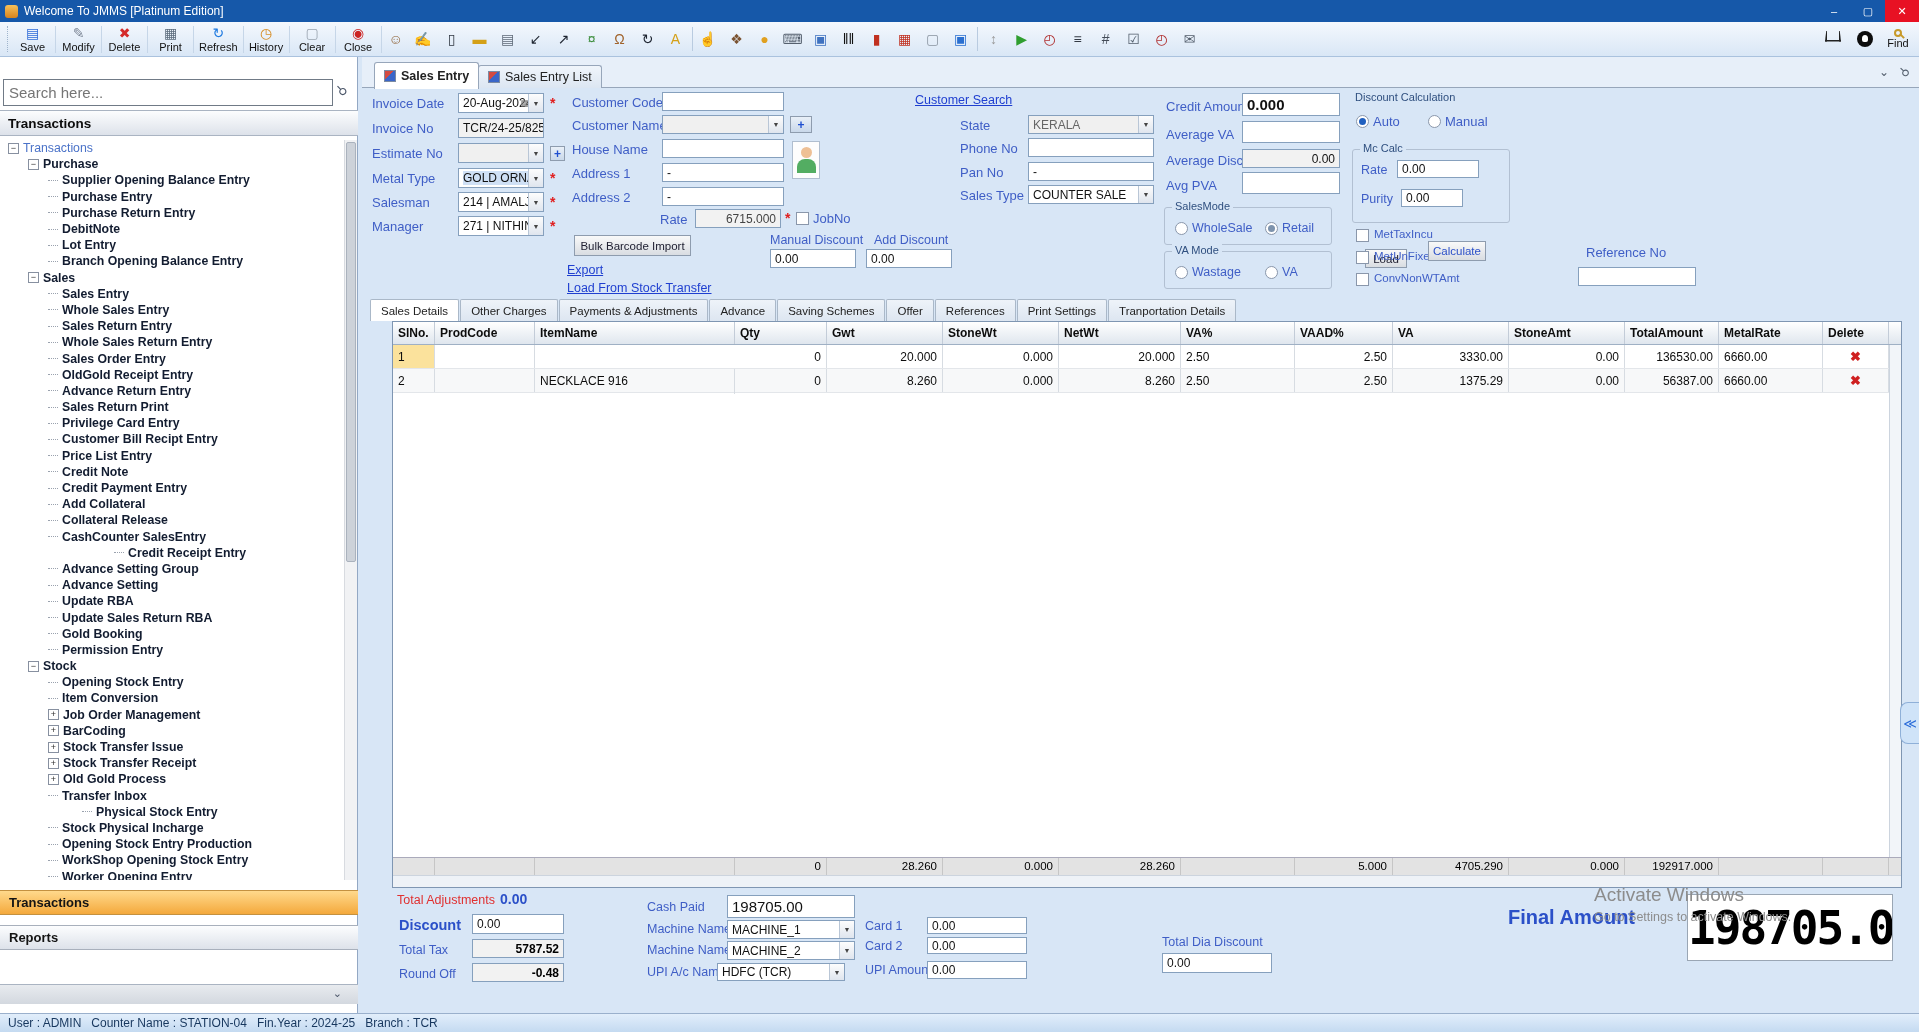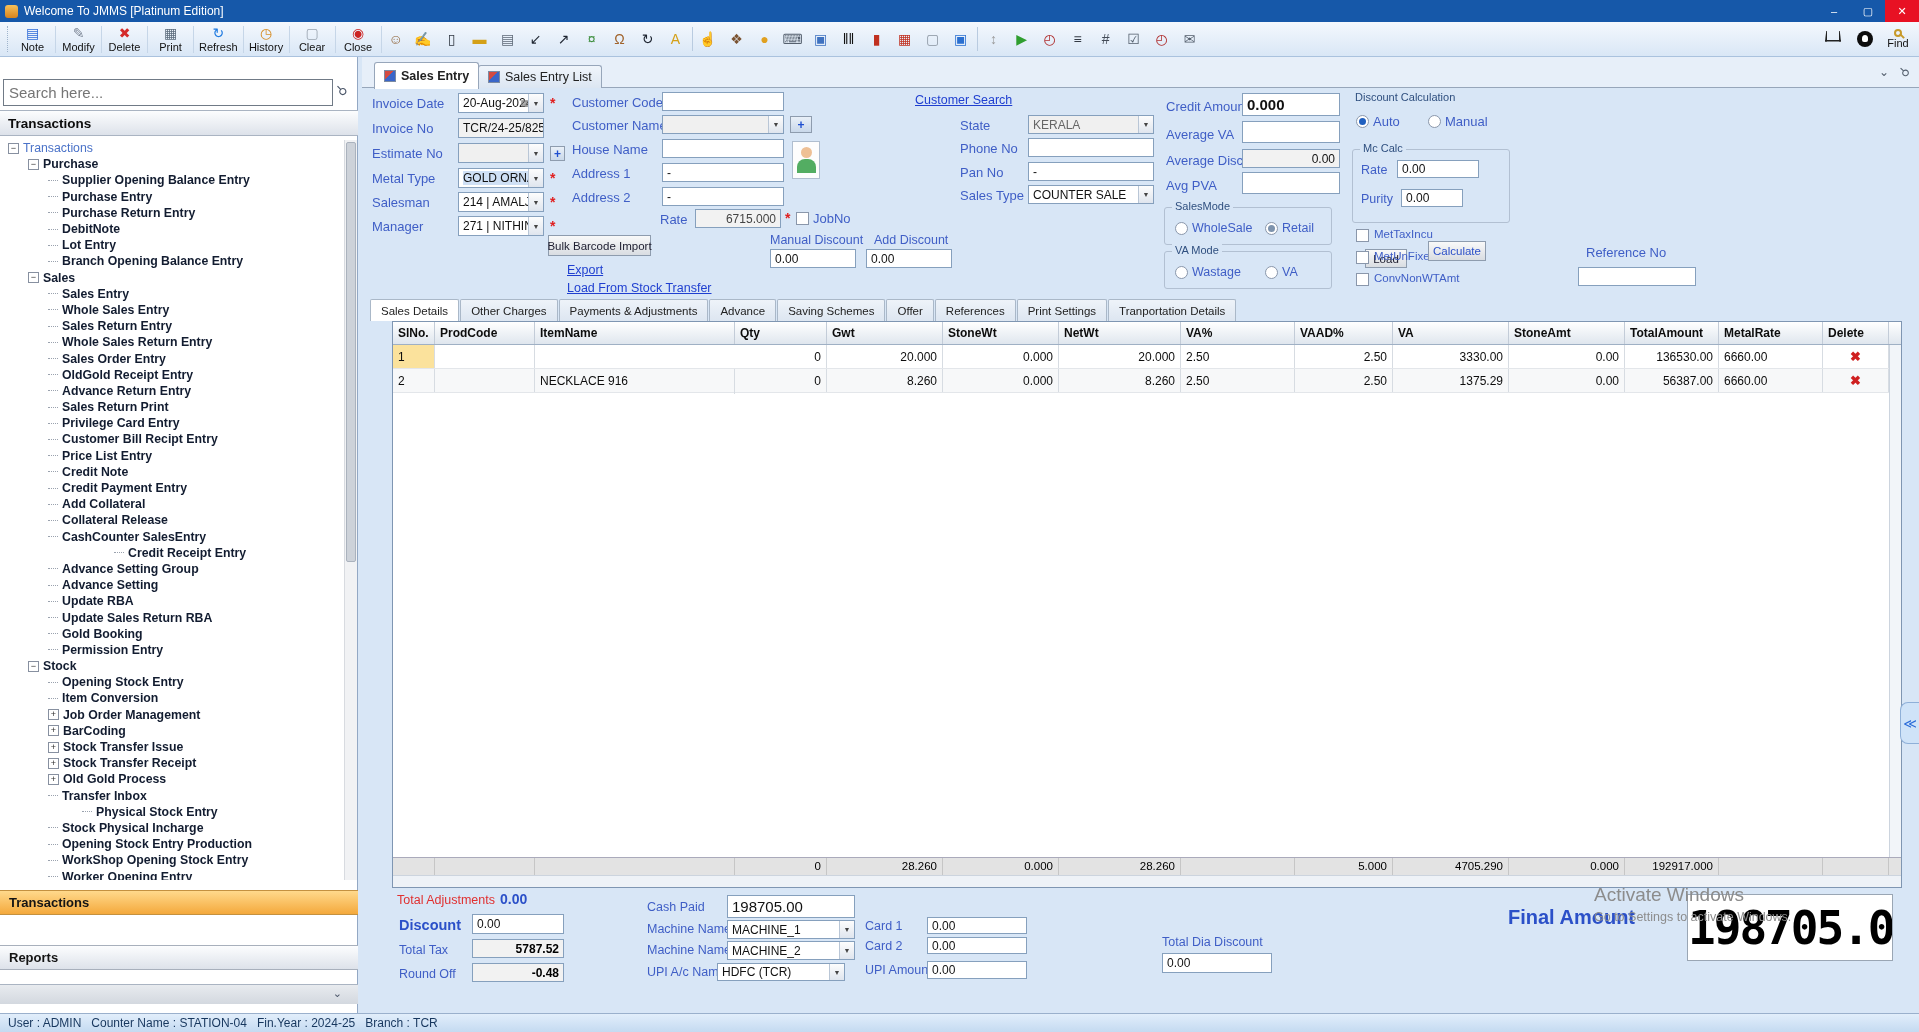--- a/index.html
+++ b/index.html
@@ -126,21 +126,21 @@
     <span class="win-btn">▢</span>
     <span class="win-btn close">✕</span>
   </div>
 </div>
 
 <div class="toolbar">
   <span class="tb-grip"></span>
   <div class="tb-icons" id="tb-main">
       <div class="tb-btn">
         <span class="tb-ico" style="color: rgb(47, 107, 216);">▤</span>
-        <span class="tb-lbl">Note</span>
+        <span class="tb-lbl">Save</span>
       </div>
       <div class="tb-btn">
         <span class="tb-ico" style="color: rgb(122, 132, 148);">✎</span>
         <span class="tb-lbl">Modify</span>
       </div>
       <div class="tb-btn">
         <span class="tb-ico" style="color: rgb(212, 42, 42);">✖</span>
         <span class="tb-lbl">Delete</span>
       </div>
       <div class="tb-btn">
@@ -396,21 +396,21 @@
       </div>
       <div class="tree-item" style="padding-left: 48px;">
         <span class="stub"></span>
         <span class="t">Worker Opening Entry</span>
       </div>
     </div>
   <div class="side-scroll">
       <div class="side-thumb"></div>
     </div>
   <div class="side-bar orange" style="top:833px">Transactions</div>
-  <div class="side-bar gray" style="top:888px">Reports</div>
+  <div class="side-bar gray" style="top:868px">Reports</div>
   <div class="side-strip">
       <span class="chev">⌄</span>
     </div>
 </div>
 
 <div class="main">
   <div class="tabstrip">
     <div class="mtab active" style="left:12px">
       <span class="cube"></span>
       <span>Sales Entry</span>
@@ -488,21 +488,21 @@
   <span class="req" style="left:423px;top:153px">*</span>
   <span class="cb" style="left:434px;top:155px"></span>
   <span class="lbl" style="left:451px;top:154px">JobNo</span>
 
   <span class="lbl" style="left:408px;top:176px;font-size:12.5px">Manual Discount</span>
   <span class="lbl" style="left:512px;top:176px;font-size:12.5px">Add Discount</span>
   <div class="txt" style="left:408px;top:192px;width:86px;height:19px">0.00</div>
   <div class="txt" style="left:504px;top:192px;width:86px;height:19px">0.00</div>
   <div class="gbtn" style="left:1003px;top:192px;width:42px;height:19px">Load</div>
 
-  <div class="gbtn" style="left:186px;top:178px;width:103px;height:21px">Bulk Barcode Import</div>
+  <div class="gbtn" style="left:212px;top:178px;width:117px;height:21px">Bulk Barcode Import</div>
   <a class="link" style="left:205px;top:206px">Export</a>
   <a class="link" style="left:205px;top:224px">Load From Stock Transfer</a>
 
   <span class="lbl" style="left:598px;top:61px">State</span>
   <div class="combo dis" style="left:666px;top:58px;width:126px;height:19px">
       <span>KERALA</span>
       <span class="arr">▼</span>
     </div>
 
   <span class="lbl" style="left:598px;top:84px">Phone No</span>

